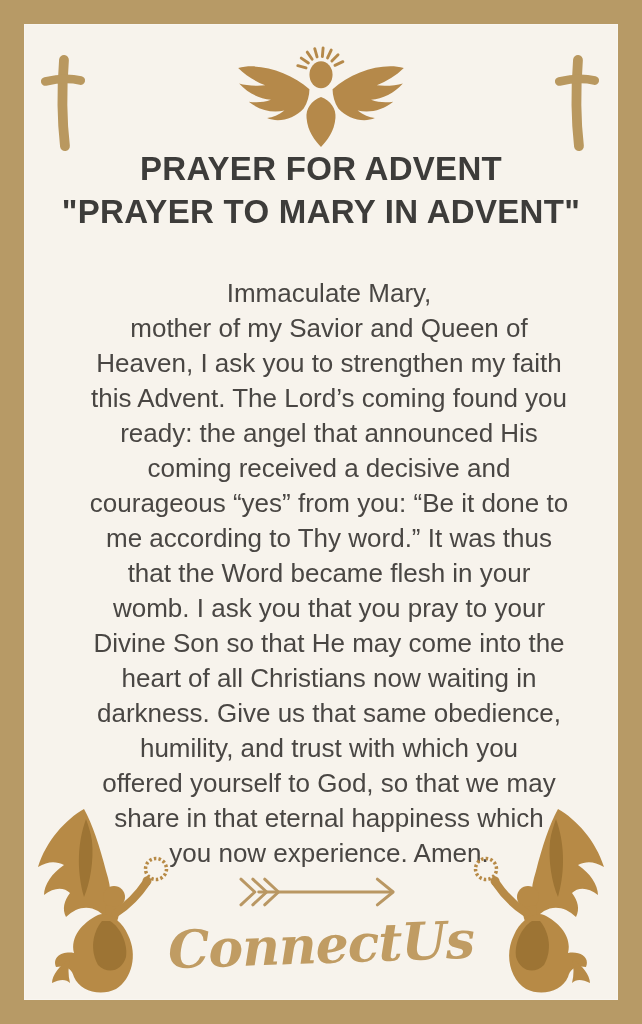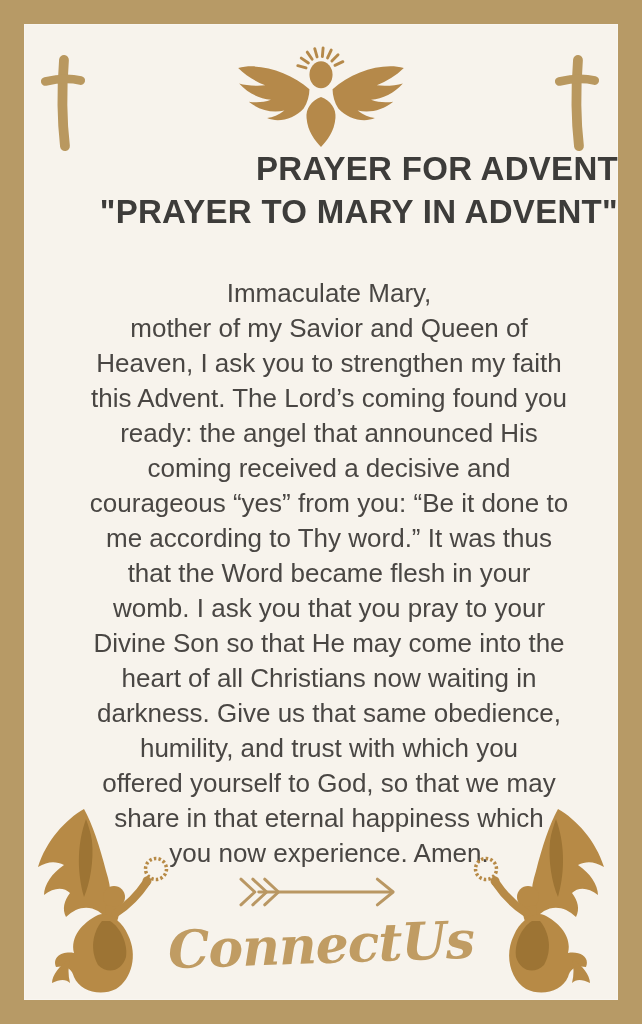--- a/index.html
+++ b/index.html
@@ -38,21 +38,21 @@
     left: 50%;
     transform: translateX(-50%);
     width: 182px;
     height: 104px;
   }
   .title-block {
     position: absolute;
     left: 0;
     right: 0;
     top: 123px;
-    text-align: right;
+    text-align: center;
     color: #3d3c3a;
     font-weight: bold;
     font-size: 33px;
     line-height: 43px;
     letter-spacing: 0.3px;
   }
   .prayer {
     position: absolute;
     left: 28px;
     right: 12px;

